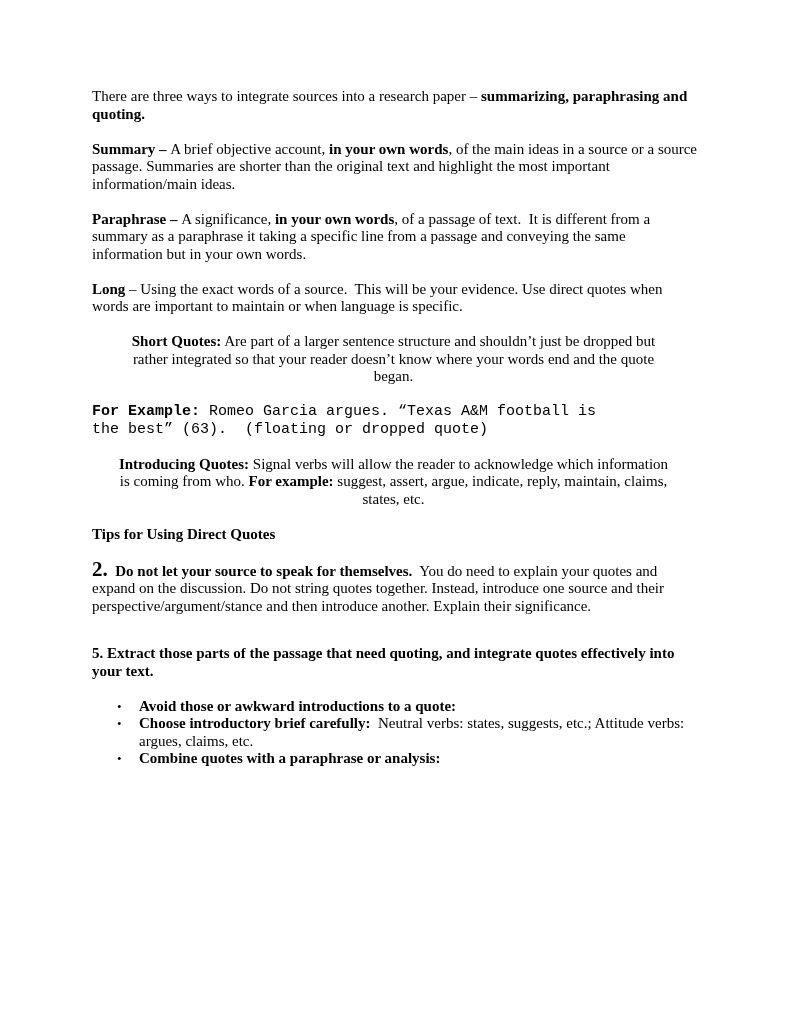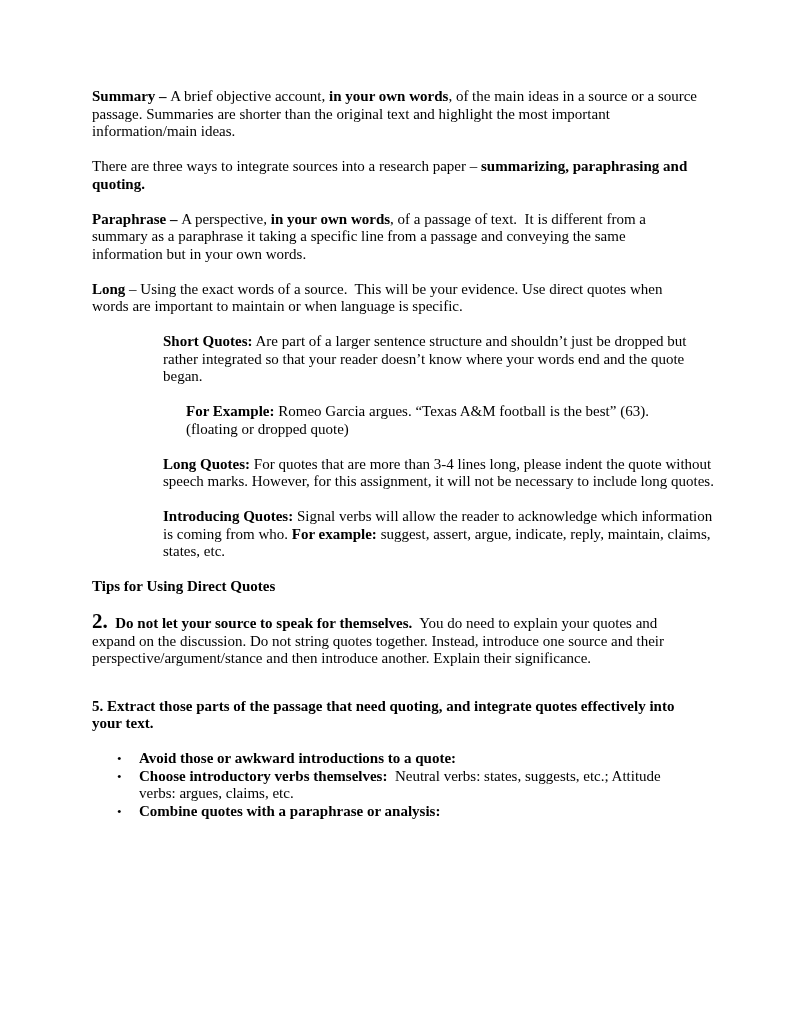--- a/index.html
+++ b/index.html
@@ -21,22 +21,22 @@
     left: 92px;
     top: 88px;
     width: 608px;
     font-size: 15px;
     line-height: 17.5px;
   }
   .para {
     margin: 0 0 17.5px 0;
     white-space: pre-wrap;
   }
-  .indent1 { margin-left: 71px; width: 561px; }
-  .indent2 { margin-left: 94px; width: 514px; }
+  .indent1 { margin-left: 21px; width: 561px; text-align: center; }
+  .indent2 { width: 514px; font-family: Liberation Mono, monospace; }
   .extra-gap { margin-top: 30px; }
   .b { font-weight: bold; }
   .big { font-size: 21px; font-weight: bold; }
   .bullet-list { margin: 0; }
   .bullet-row {
     display: flex;
     align-items: flex-start;
     padding-left: 25px;
     margin: 0;
   }
@@ -51,51 +51,50 @@
     white-space: pre-wrap;
     line-height: 17.5px;
   }
 </style>
 </head>
 <body>
 
 <div class="page">
   <div class="content">
 
+    <p class="para"><span>There are three ways to integrate sources into a research paper – </span><span class="b">summarizing, paraphrasing and quoting.</span></p>
+
     <p class="para"><span class="b">Summary – </span><span>A brief objective account, </span><span class="b">in your own words</span><span>, of the main ideas in a source or a source passage. Summaries are shorter than the original text and highlight the most important information/main ideas.</span></p>
 
-    <p class="para"><span>There are three ways to integrate sources into a research paper – </span><span class="b">summarizing, paraphrasing and quoting.</span></p>
-
-    <p class="para"><span class="b">Paraphrase – </span><span>A perspective, </span><span class="b">in your own words</span><span>, of a passage of text.  It is different from a summary as a paraphrase it taking a specific line from a passage and conveying the same information but in your own words.</span></p>
+    <p class="para"><span class="b">Paraphrase – </span><span>A significance, </span><span class="b">in your own words</span><span>, of a passage of text.  It is different from a summary as a paraphrase it taking a specific line from a passage and conveying the same information but in your own words.</span></p>
 
     <p class="para"><span class="b">Long</span><span> – Using the exact words of a source.  This will be your evidence. Use direct quotes when words are important to maintain or when language is specific.</span></p>
 
     <p class="para indent1"><span class="b">Short Quotes:</span><span> Are part of a larger sentence structure and shouldn’t just be dropped but rather integrated so that your reader doesn’t know where your words end and the quote began.</span></p>
 
     <p class="para indent2"><span class="b">For Example:</span><span> Romeo Garcia argues. “Texas A&amp;M football is the best” (63).  (floating or dropped quote)</span></p>
 
-    <p class="para indent1"><span class="b">Long Quotes:</span><span> For quotes that are more than 3-4 lines long, please indent the quote without speech marks. However, for this assignment, it will not be necessary to include long quotes.</span></p>
 
     <p class="para indent1"><span class="b">Introducing Quotes:</span><span> Signal verbs will allow the reader to acknowledge which information is coming from who. </span><span class="b">For example:</span><span> suggest, assert, argue, indicate, reply, maintain, claims, states, etc.</span></p>
 
     <p class="para"><span class="b">Tips for Using Direct Quotes</span></p>
 
 
     <p class="para"><span class="b big">2.</span><span class="b">  Do not let your source to speak for themselves.</span><span>  You do need to explain your quotes and expand on the discussion. Do not string quotes together. Instead, introduce one source and their perspective/argument/stance and then introduce another. Explain their significance.</span></p>
 
     <p class="para extra-gap"><span class="b">5. Extract those parts of the passage that need quoting, and integrate quotes effectively into your text.</span></p>
 
     <div class="bullet-list">
       <div class="bullet-row">
         <span class="bullet-marker">•</span>
         <div class="bullet-text"><span class="b">Avoid those or awkward introductions to a quote:</span></div>
       </div>
       <div class="bullet-row">
         <span class="bullet-marker">•</span>
-        <div class="bullet-text"><span class="b">Choose introductory verbs themselves:</span><span>  Neutral verbs: states, suggests, etc.; Attitude verbs: argues, claims, etc.</span></div>
+        <div class="bullet-text"><span class="b">Choose introductory brief carefully:</span><span>  Neutral verbs: states, suggests, etc.; Attitude verbs: argues, claims, etc.</span></div>
       </div>
       <div class="bullet-row">
         <span class="bullet-marker">•</span>
         <div class="bullet-text"><span class="b">Combine quotes with a paraphrase or analysis:</span></div>
       </div>
     </div>
 
   </div>
 </div>
 

